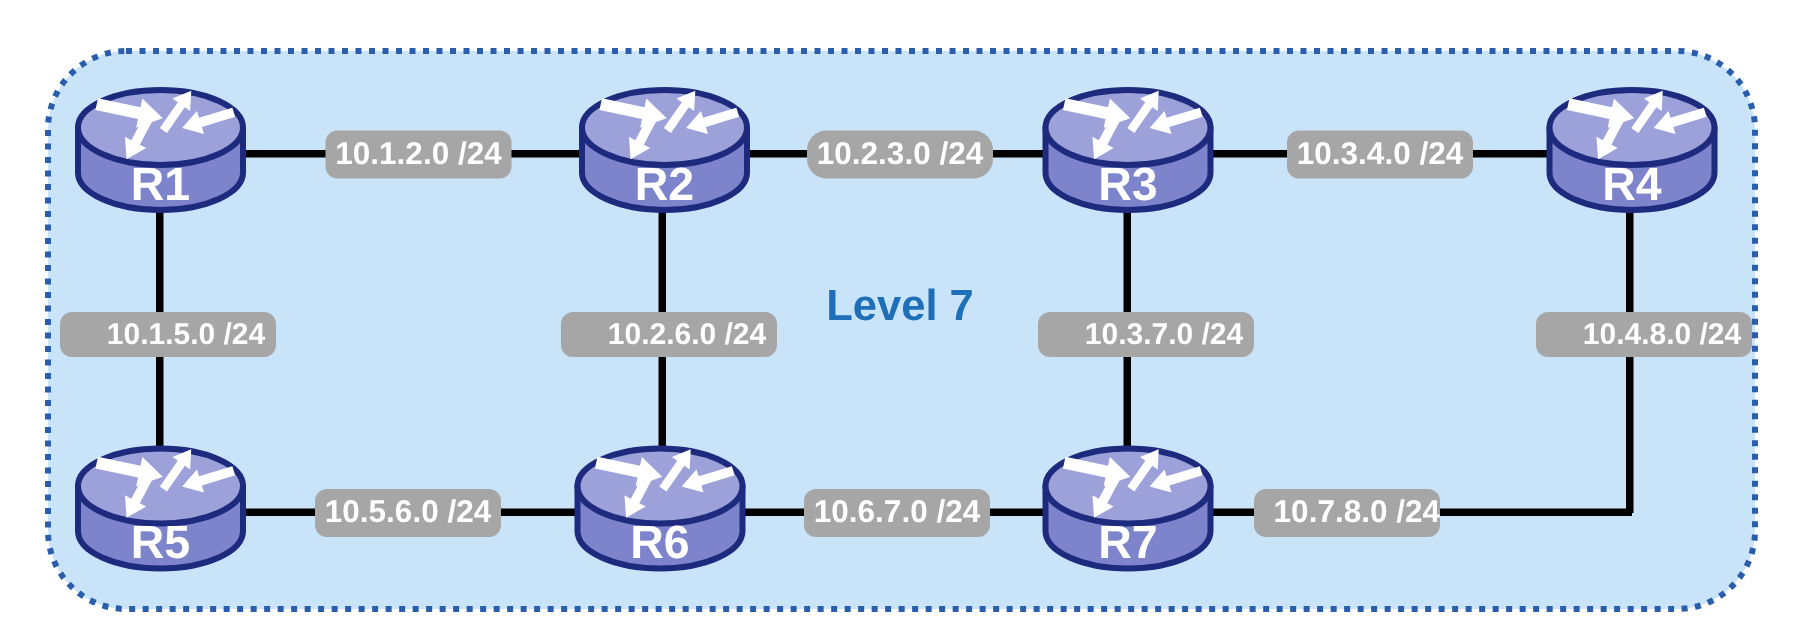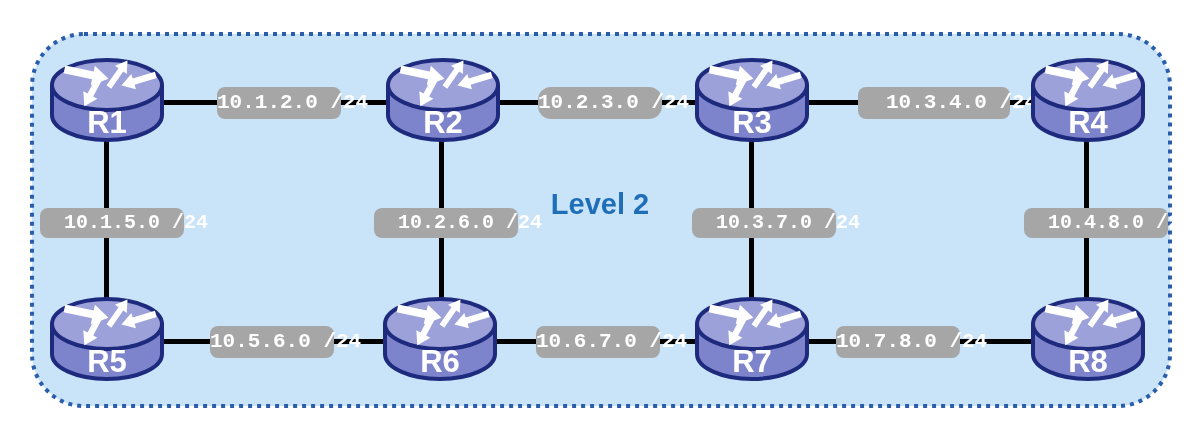--- a/index.html
+++ b/index.html
@@ -3,21 +3,21 @@
 <meta charset="utf-8">
 <title>diagram</title>
 <style>
   html,body{margin:0;padding:0;background:#fff;}
   body{width:1200px;height:427px;font-family:"Liberation Sans","DejaVu Sans",sans-serif;}
   .stage{position:relative;width:1200px;height:427px;background:#fff;overflow:hidden;}
   .panel-svg{position:absolute;left:0;top:0;z-index:1;}
   .line{position:absolute;background:var(--link-line,#000);z-index:2;}
   .pill{position:absolute;z-index:3;background:var(--subnet-label-bg,#A6A6A6);
         color:var(--subnet-label-text,#fff);border-radius:8px;
-        font-weight:bold;text-align:center;white-space:nowrap;font-family:Liberation Mono, monospace;}
+        font-weight:bold;text-align:center;white-space:nowrap;}
   .pill.h{width:124px;height:32px;line-height:32px;font-size:21px;}
   .pill.v{width:120px;height:30px;line-height:30px;font-size:20px;padding-left:24px;}
   .router{position:absolute;width:120px;height:86px;z-index:4;}
   .router svg{position:absolute;left:0;top:0;display:block;}
   .router-label{position:absolute;left:0;top:49px;width:100%;height:34px;line-height:34px;
         text-align:center;color:#fff;font-size:31px;font-weight:bold;z-index:5;}
   .area-label{position:absolute;left:450px;top:186px;width:300px;z-index:3;
         color:var(--area-text,#1E6FB8);font-size:29px;font-weight:bold;
         line-height:37px;text-align:center;}
   .defs-holder{position:absolute;width:0;height:0;overflow:hidden;}
@@ -51,33 +51,33 @@
 
   <div class="line" style="left:107px;top:100px;width:981px;height:5px;"></div>
   <div class="line" style="left:107px;top:339px;width:981px;height:5px;"></div>
   <div class="line" style="left:104px;top:102px;width:5px;height:240px;"></div>
   <div class="line" style="left:439px;top:102px;width:5px;height:240px;"></div>
   <div class="line" style="left:749px;top:102px;width:5px;height:240px;"></div>
   <div class="line" style="left:1084px;top:102px;width:5px;height:240px;"></div>
 
   <div class="pill h" style="left:217px;top:87px;">10.1.2.0 /24</div>
   <div class="pill h" style="left:538px;top:87px;border-radius:13px;">10.2.3.0 /24</div>
-  <div class="pill h" style="left:858px;top:87px;padding-left:28px;">10.3.4.0 /24</div>
+  <div class="pill h" style="left:858px;top:87px;">10.3.4.0 /24</div>
 
   <div class="pill v" style="left:40px;top:208px;">10.1.5.0 /24</div>
   <div class="pill v" style="left:374px;top:208px;">10.2.6.0 /24</div>
   <div class="pill v" style="left:692px;top:208px;">10.3.7.0 /24</div>
   <div class="pill v" style="left:1024px;top:208px;">10.4.8.0 /24</div>
 
   <div class="pill h" style="left:210px;top:326px;">10.5.6.0 /24</div>
   <div class="pill h" style="left:536px;top:326px;">10.6.7.0 /24</div>
   <div class="pill h" style="left:836px;top:326px;text-align:right;">10.7.8.0 /24</div>
 
   <div class="area-label">
-    <div>Level 2</div>
+    <div>Level 7</div>
   </div>
 
   <div class="router" style="left:47px;top:57px;">
     <svg width="120" height="86">
         <use href="#router-sym"></use>
       </svg>
     <div class="router-label">R1</div>
   </div>
   <div class="router" style="left:383px;top:57px;">
     <svg width="120" height="86">
@@ -109,20 +109,14 @@
         <use href="#router-sym"></use>
       </svg>
     <div class="router-label">R6</div>
   </div>
   <div class="router" style="left:692px;top:296px;">
     <svg width="120" height="86">
         <use href="#router-sym"></use>
       </svg>
     <div class="router-label">R7</div>
   </div>
-  <div class="router" style="left:1028px;top:296px;">
-    <svg width="120" height="86">
-        <use href="#router-sym"></use>
-      </svg>
-    <div class="router-label">R8</div>
-  </div>
 
 </div>
 
 </body></html>

